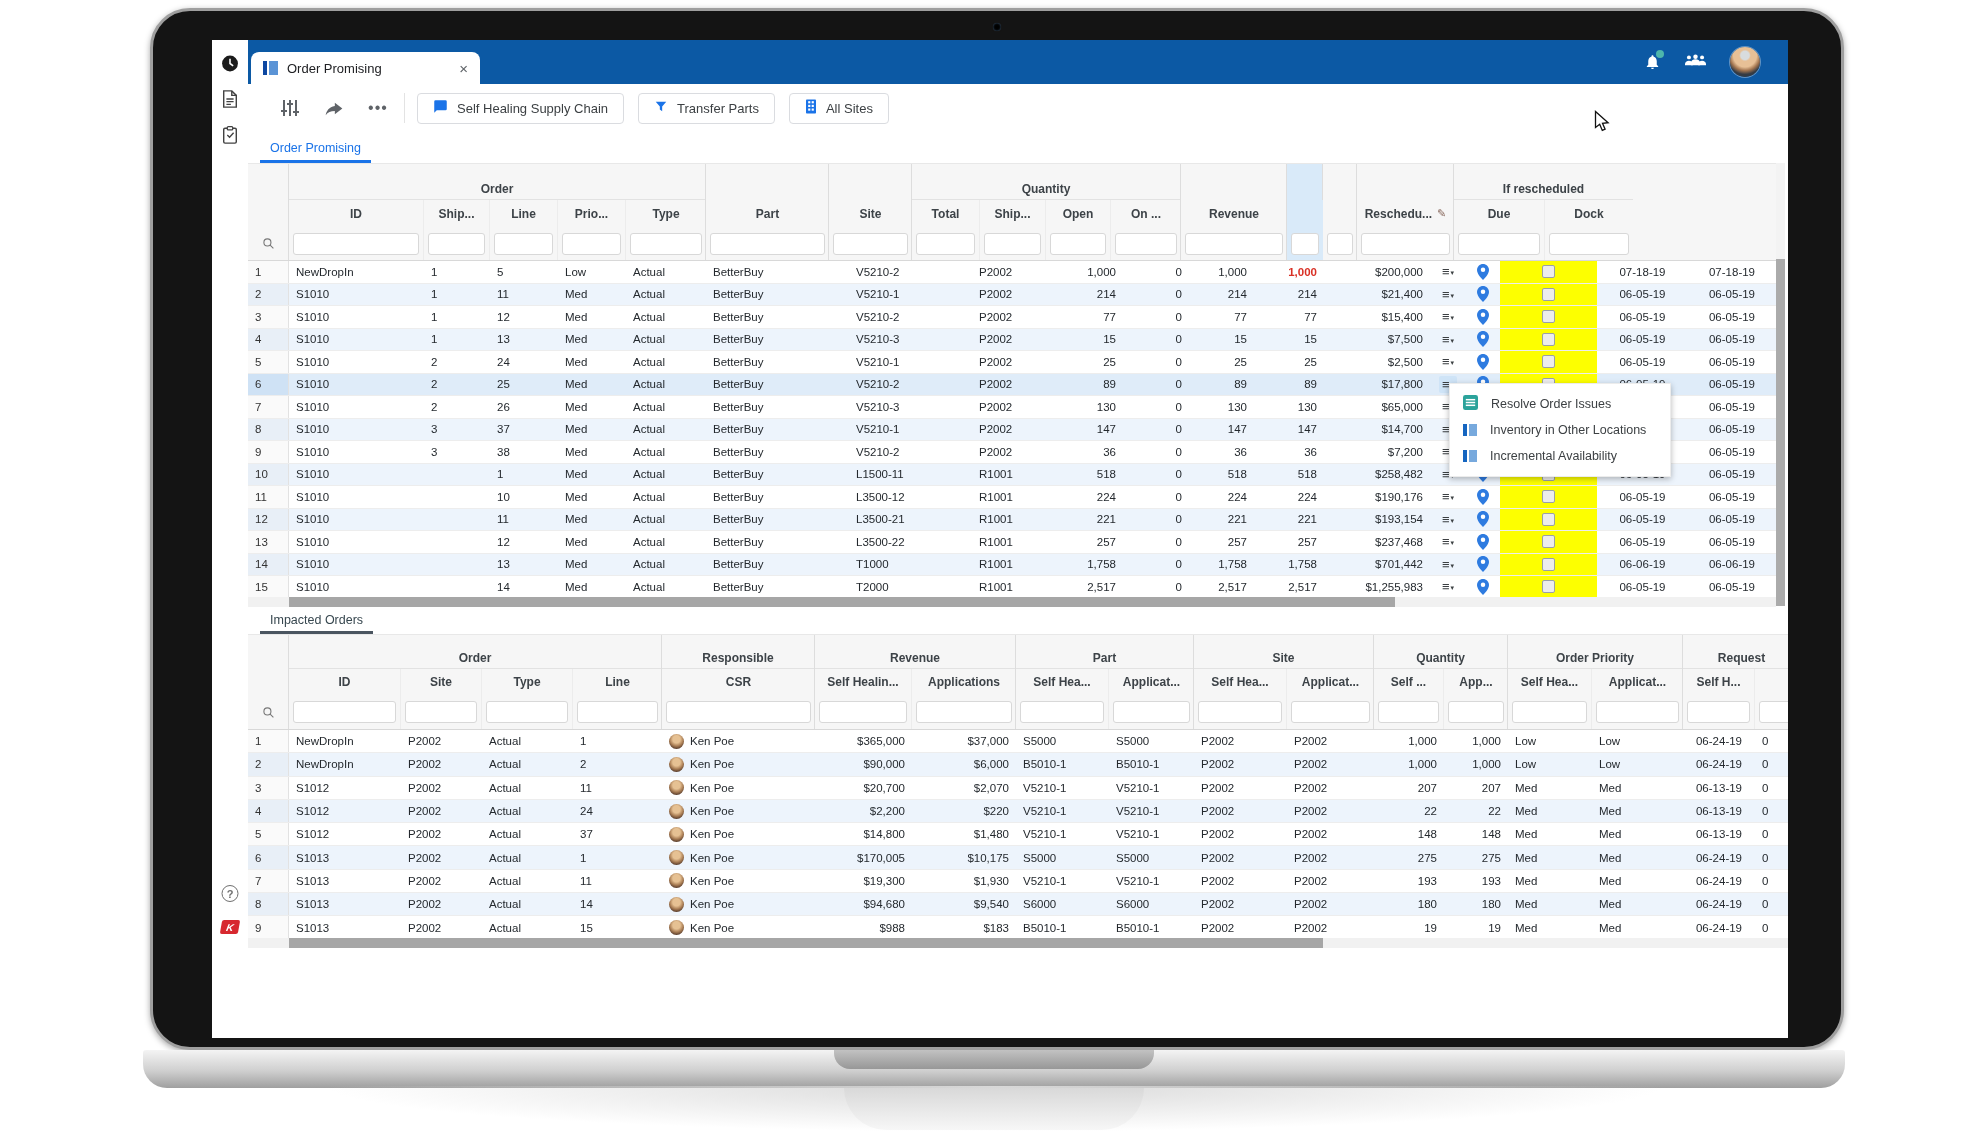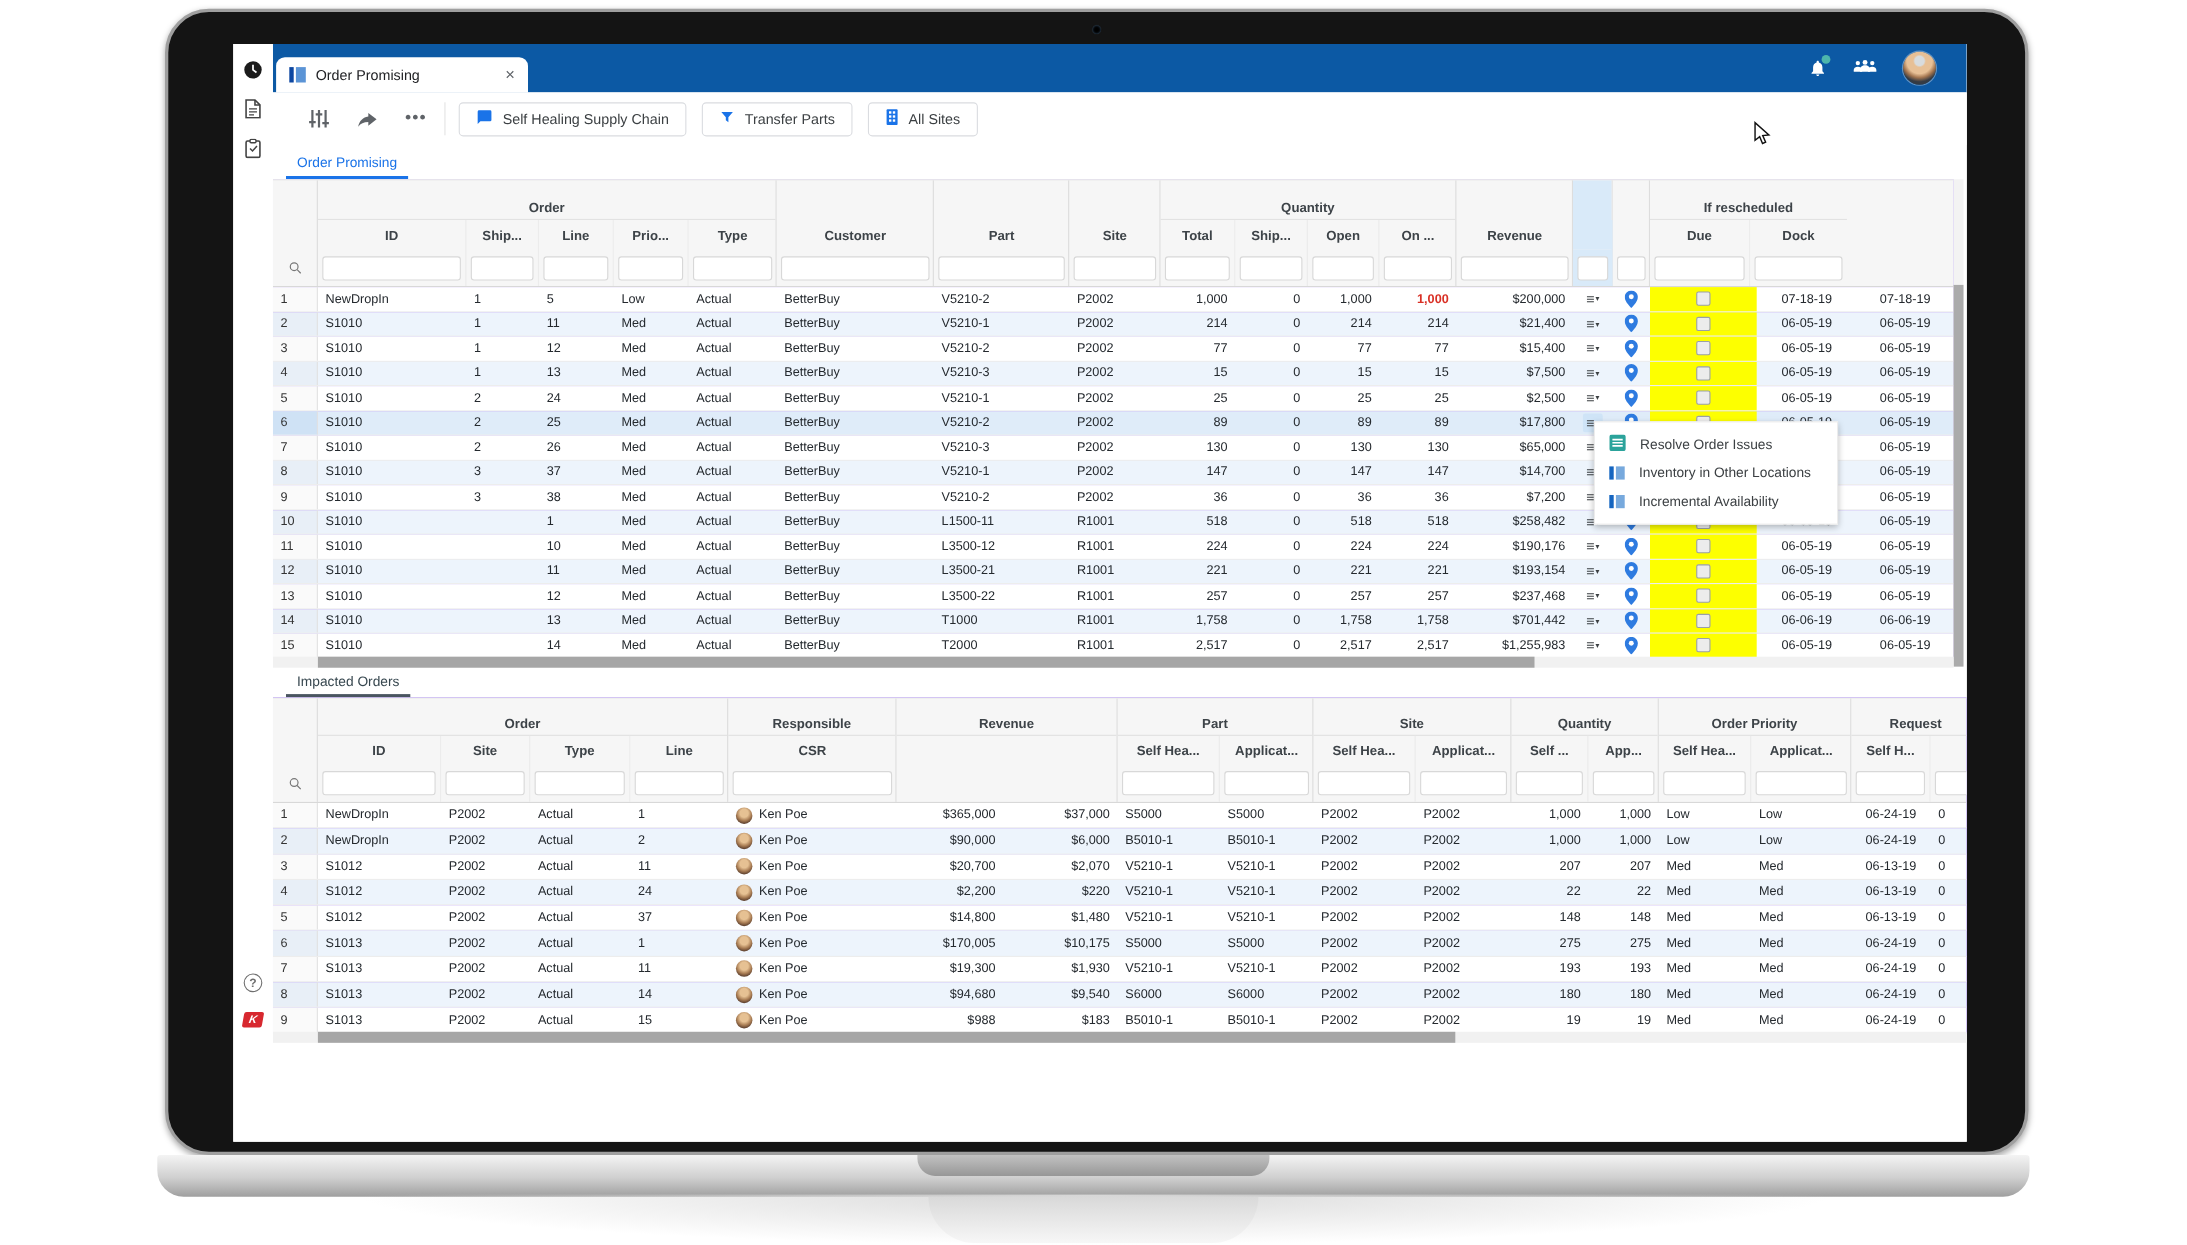--- a/index.html
+++ b/index.html
@@ -281,31 +281,20 @@
                   </div>
                 </div>
                 <div class="hcol" style="width: 80px;">
                   <div class="lcell" style="height: 27px;">Type</div>
                   <div class="fcell" style="height: 33px;">
                     <input readonly="" style="">
                   </div>
                 </div>
               </div>
             </div>
-            <div class="hgroup" style="width: 143px;">
-              <div class="gcell" style="height: 36px;"></div>
-              <div class="hcols">
-                <div class="hcol" style="width: 143px;">
-                  <div class="lcell" style="height: 27px;">Customer</div>
-                  <div class="fcell" style="height: 33px;">
-                    <input readonly="" style="">
-                  </div>
-                </div>
-              </div>
-            </div>
             <div class="hgroup" style="width: 123px;">
               <div class="gcell" style="height: 36px;"></div>
               <div class="hcols">
                 <div class="hcol" style="width: 123px;">
                   <div class="lcell" style="height: 27px;">Part</div>
                   <div class="fcell" style="height: 33px;">
                     <input readonly="" style="">
                   </div>
                 </div>
               </div>
@@ -370,20 +359,31 @@
                     <input readonly="" style="">
                   </div>
                 </div>
               </div>
             </div>
             <div class="hgroup" style="width: 34px;">
               <div class="gcell" style="height: 36px;"></div>
               <div class="hcols">
                 <div class="hcol" style="width: 34px;">
                   <div class="lcell" style="height: 27px;"></div>
+                  <div class="fcell" style="height: 33px;">
+                    <input readonly="" style="">
+                  </div>
+                </div>
+              </div>
+            </div>
+            <div class="hgroup" style="width: 97px;">
+              <div class="gcell" style="height: 36px;"></div>
+              <div class="hcols">
+                <div class="hcol" style="width: 97px;">
+                  <div class="lcell" style="height: 27px;">Reschedu...<div class="pencil" style="display: inline;">✎</div></div>
                   <div class="fcell" style="height: 33px;">
                     <input readonly="" style="">
                   </div>
                 </div>
               </div>
             </div>
             <div class="hgroup" style="width: 179px;">
               <div class="gcell gb" style="height: 36px;">If rescheduled</div>
               <div class="hcols">
                 <div class="hcol" style="width: 91px;">
@@ -948,20 +948,34 @@
                 <div class="hcol" style="width: 153px;">
                   <div class="lcell" style="height: 26px;">CSR</div>
                   <div class="fcell" style="height: 34px;">
                     <input readonly="" style="">
                   </div>
                 </div>
               </div>
             </div>
             <div class="hgroup" style="width: 201px;">
               <div class="gcell gb" style="height: 34px;">Revenue</div>
+              <div class="hcols">
+                <div class="hcol" style="width: 97px;">
+                  <div class="lcell" style="height: 26px;">Self Healin...</div>
+                  <div class="fcell" style="height: 34px;">
+                    <input readonly="" style="">
+                  </div>
+                </div>
+                <div class="hcol" style="width: 104px;">
+                  <div class="lcell" style="height: 26px;">Applications</div>
+                  <div class="fcell" style="height: 34px;">
+                    <input readonly="" style="">
+                  </div>
+                </div>
+              </div>
             </div>
             <div class="hgroup" style="width: 178px;">
               <div class="gcell gb" style="height: 34px;">Part</div>
               <div class="hcols">
                 <div class="hcol" style="width: 93px;">
                   <div class="lcell" style="height: 26px;">Self Hea...</div>
                   <div class="fcell" style="height: 34px;">
                     <input readonly="" style="">
                   </div>
                 </div>

